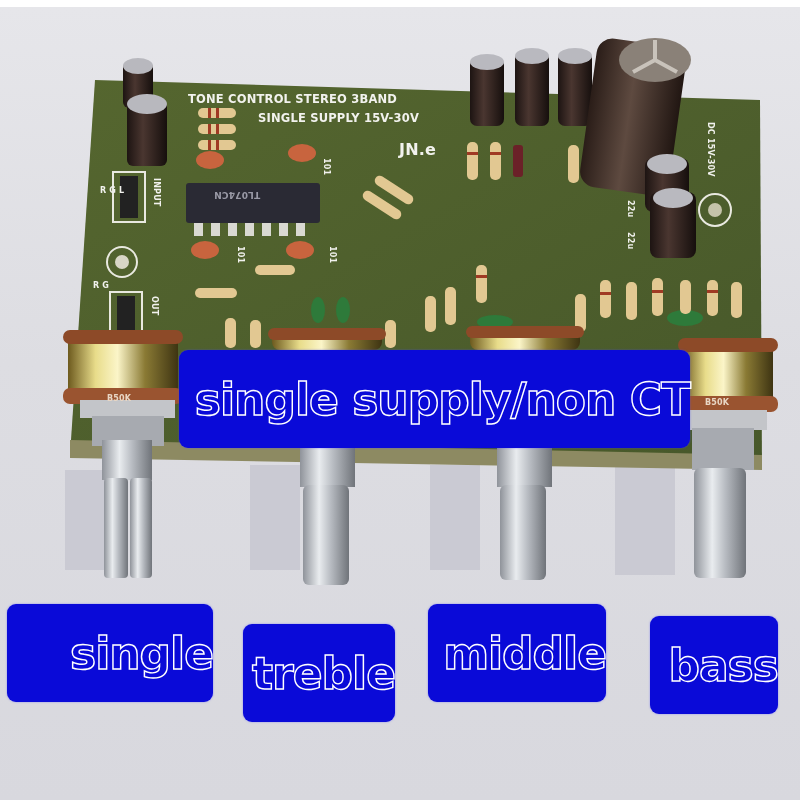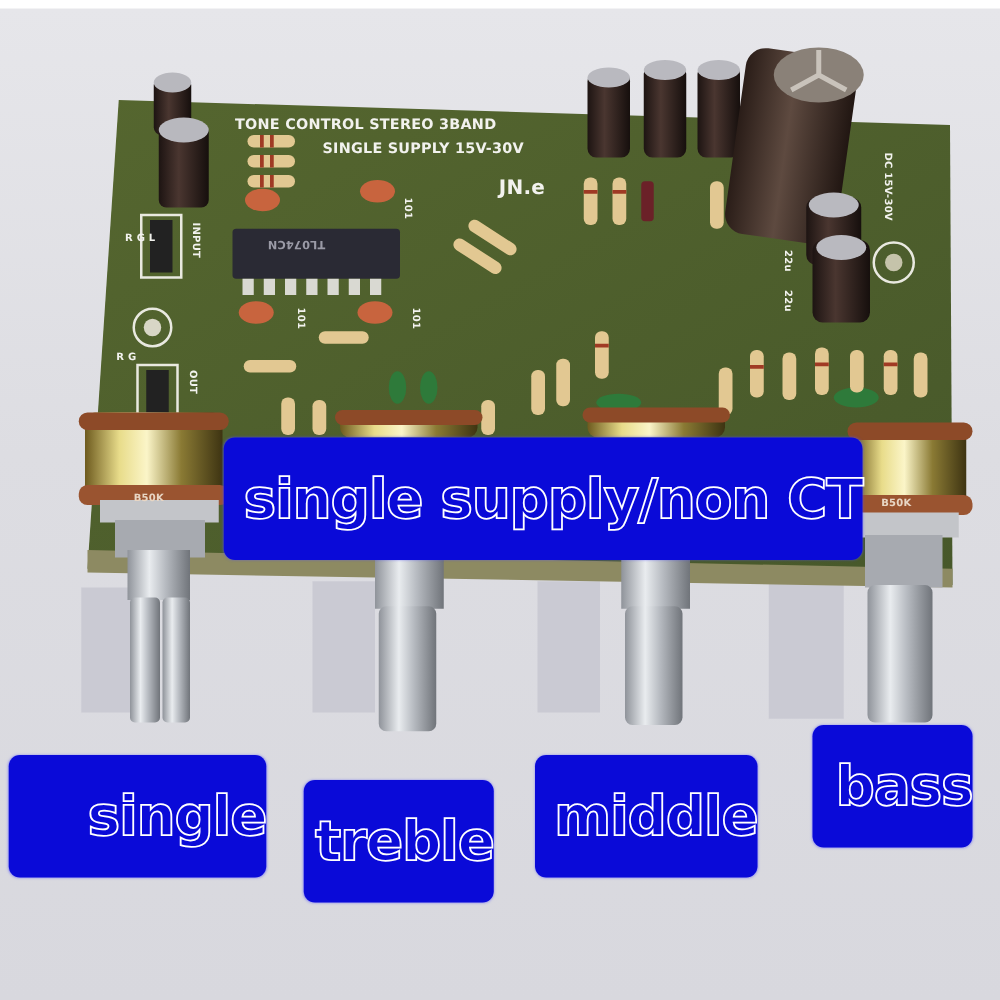--- a/index.html
+++ b/index.html
@@ -30,21 +30,21 @@
     .label span {
       font-family: "DejaVu Sans", sans-serif; font-weight: bold;
       color: #0a0ad8; -webkit-text-stroke: 1.4px #ffffff;
       letter-spacing: -1px; white-space: nowrap;
     }
     .label.banner { left: 179px; top: 350px; width: 511px; height: 98px; }
     .label.banner span { font-size: 44px; }
     .label.volume { left: 7px;   top: 604px; width: 206px; height: 98px; }
     .label.treble { left: 243px; top: 624px; width: 152px; height: 98px; }
     .label.middle { left: 428px; top: 604px; width: 178px; height: 98px; }
-    .label.bass   { left: 650px; top: 580px; width: 128px; height: 98px; }
+    .label.bass   { left: 650px; top: 616px; width: 128px; height: 98px; }
     .label.volume span, .label.treble span, .label.middle span, .label.bass span { font-size: 44px; }
   </style>
 </head>
 <body>
 
 <div class="top-strip"></div>
 <div class="bg"></div>
 
 <svg class="photo" width="800" height="800" viewBox="0 0 800 800">
   <defs>

